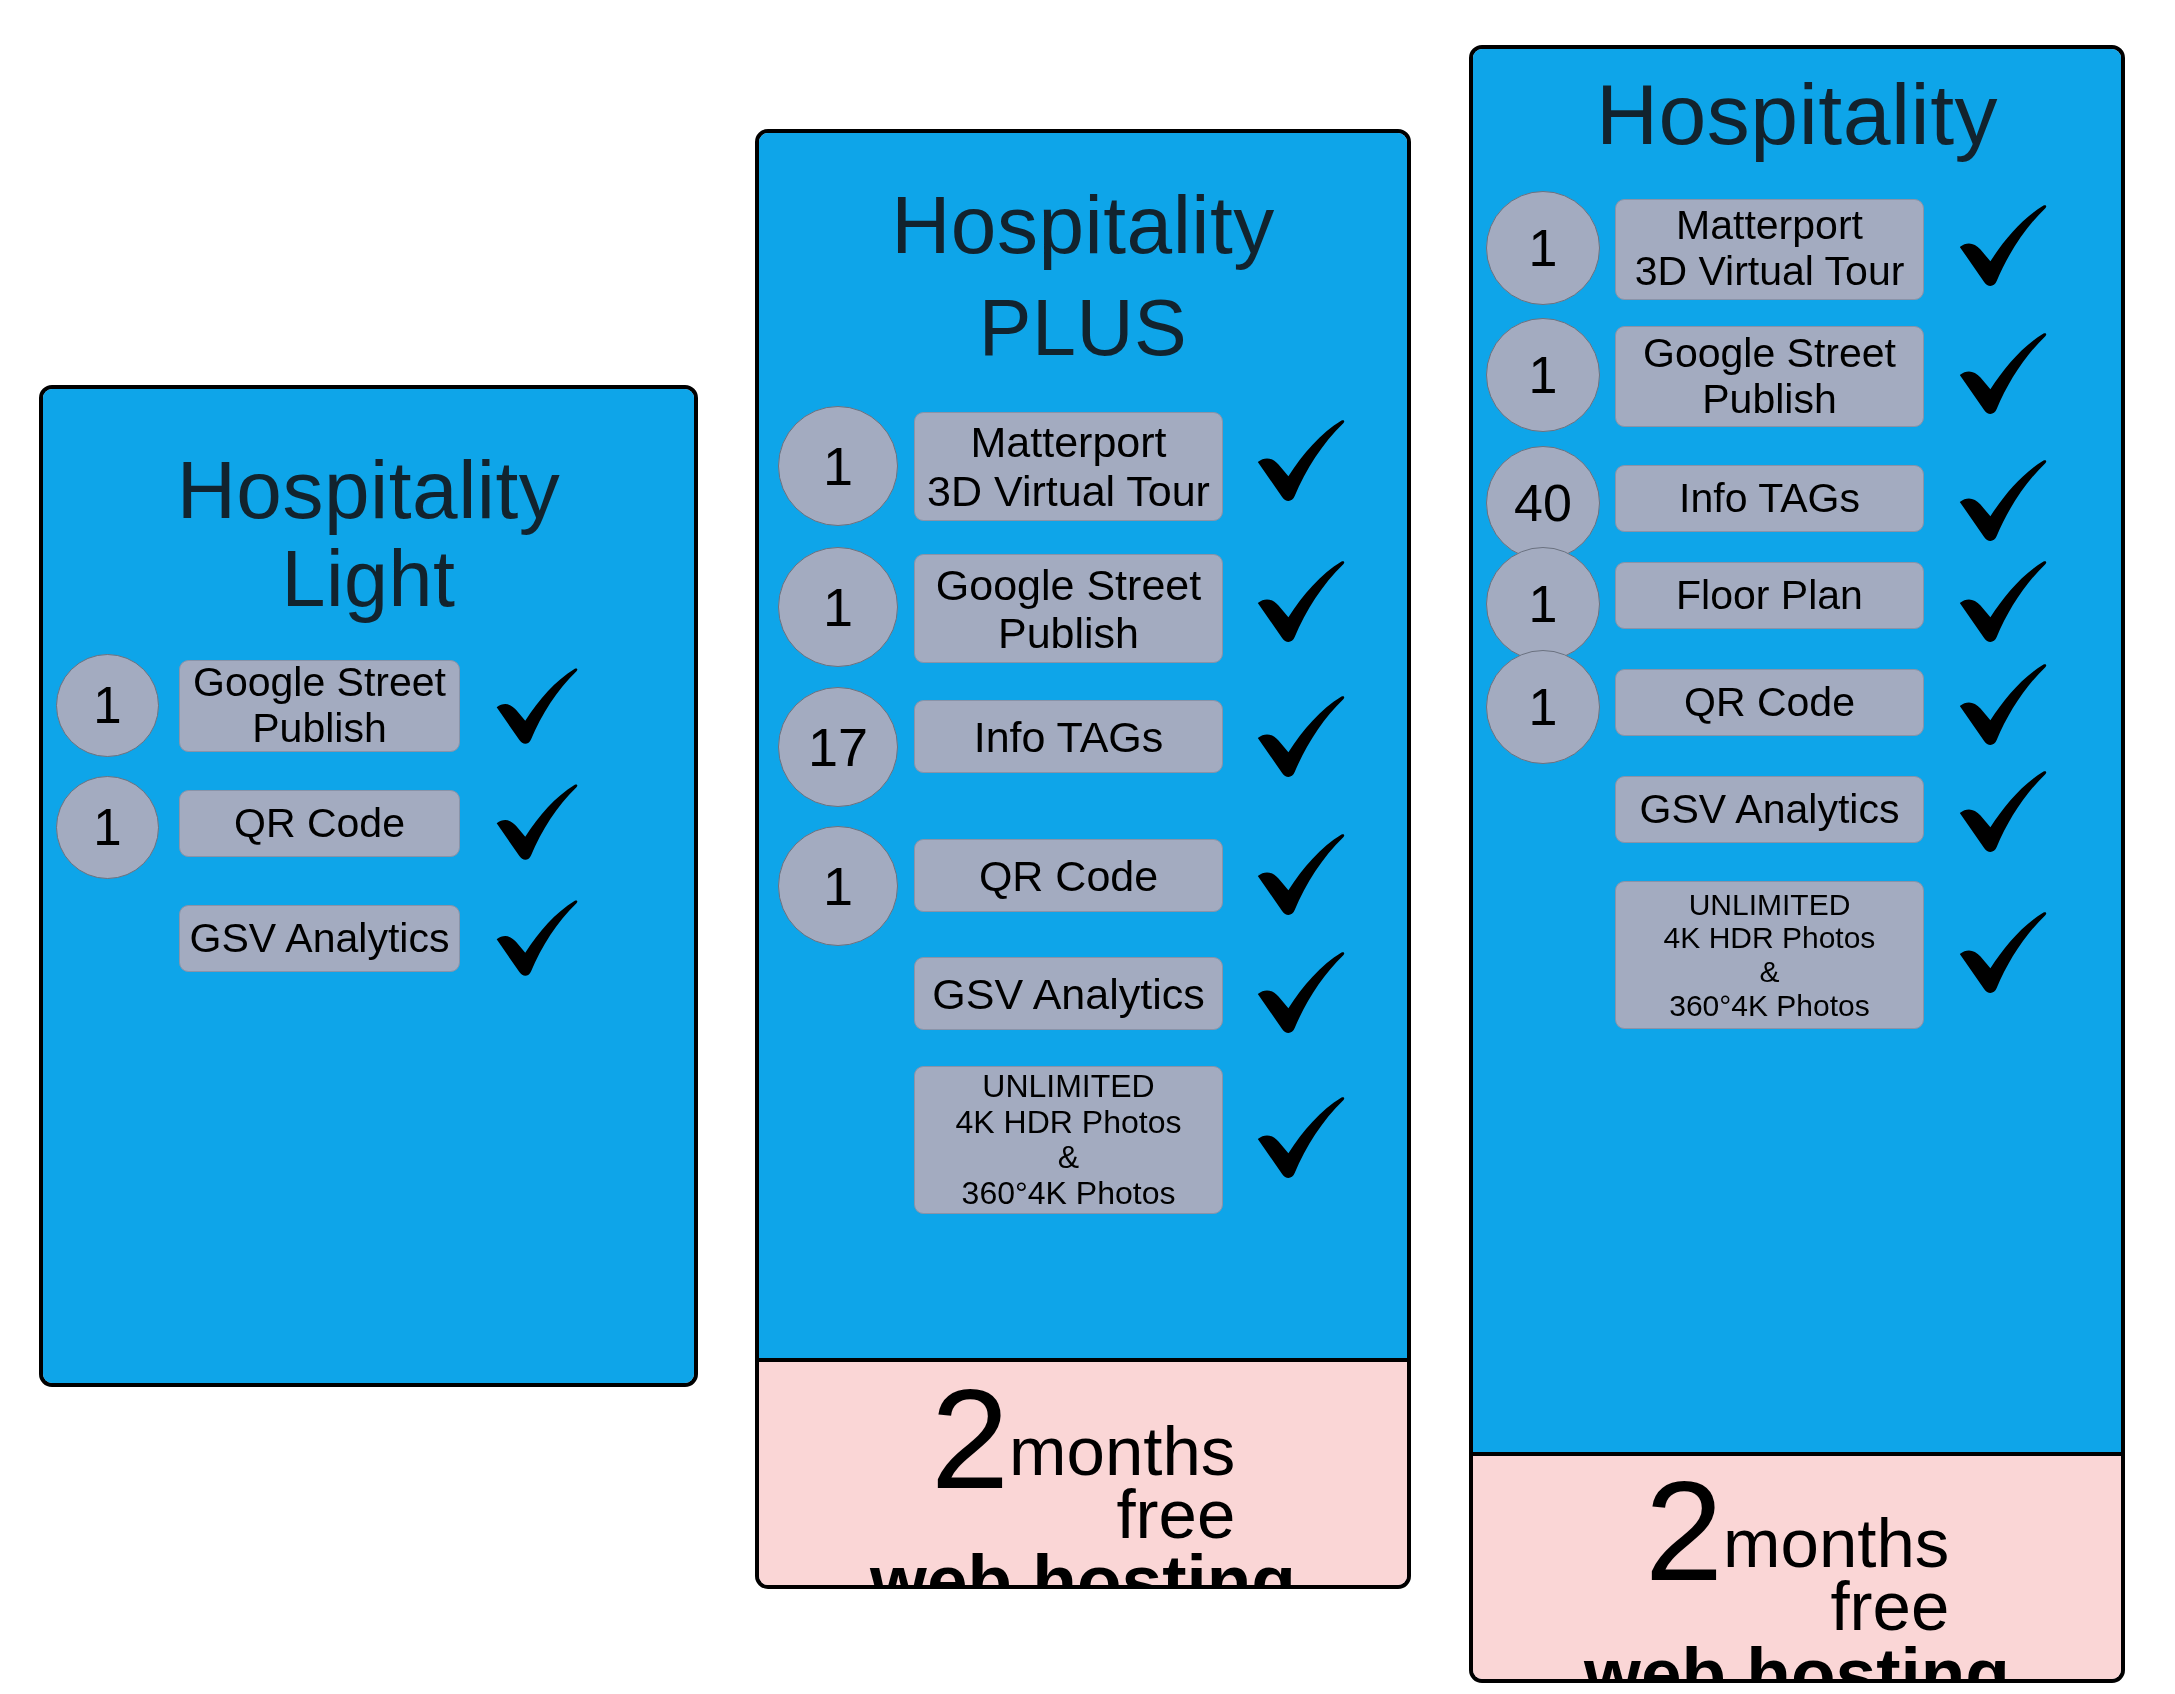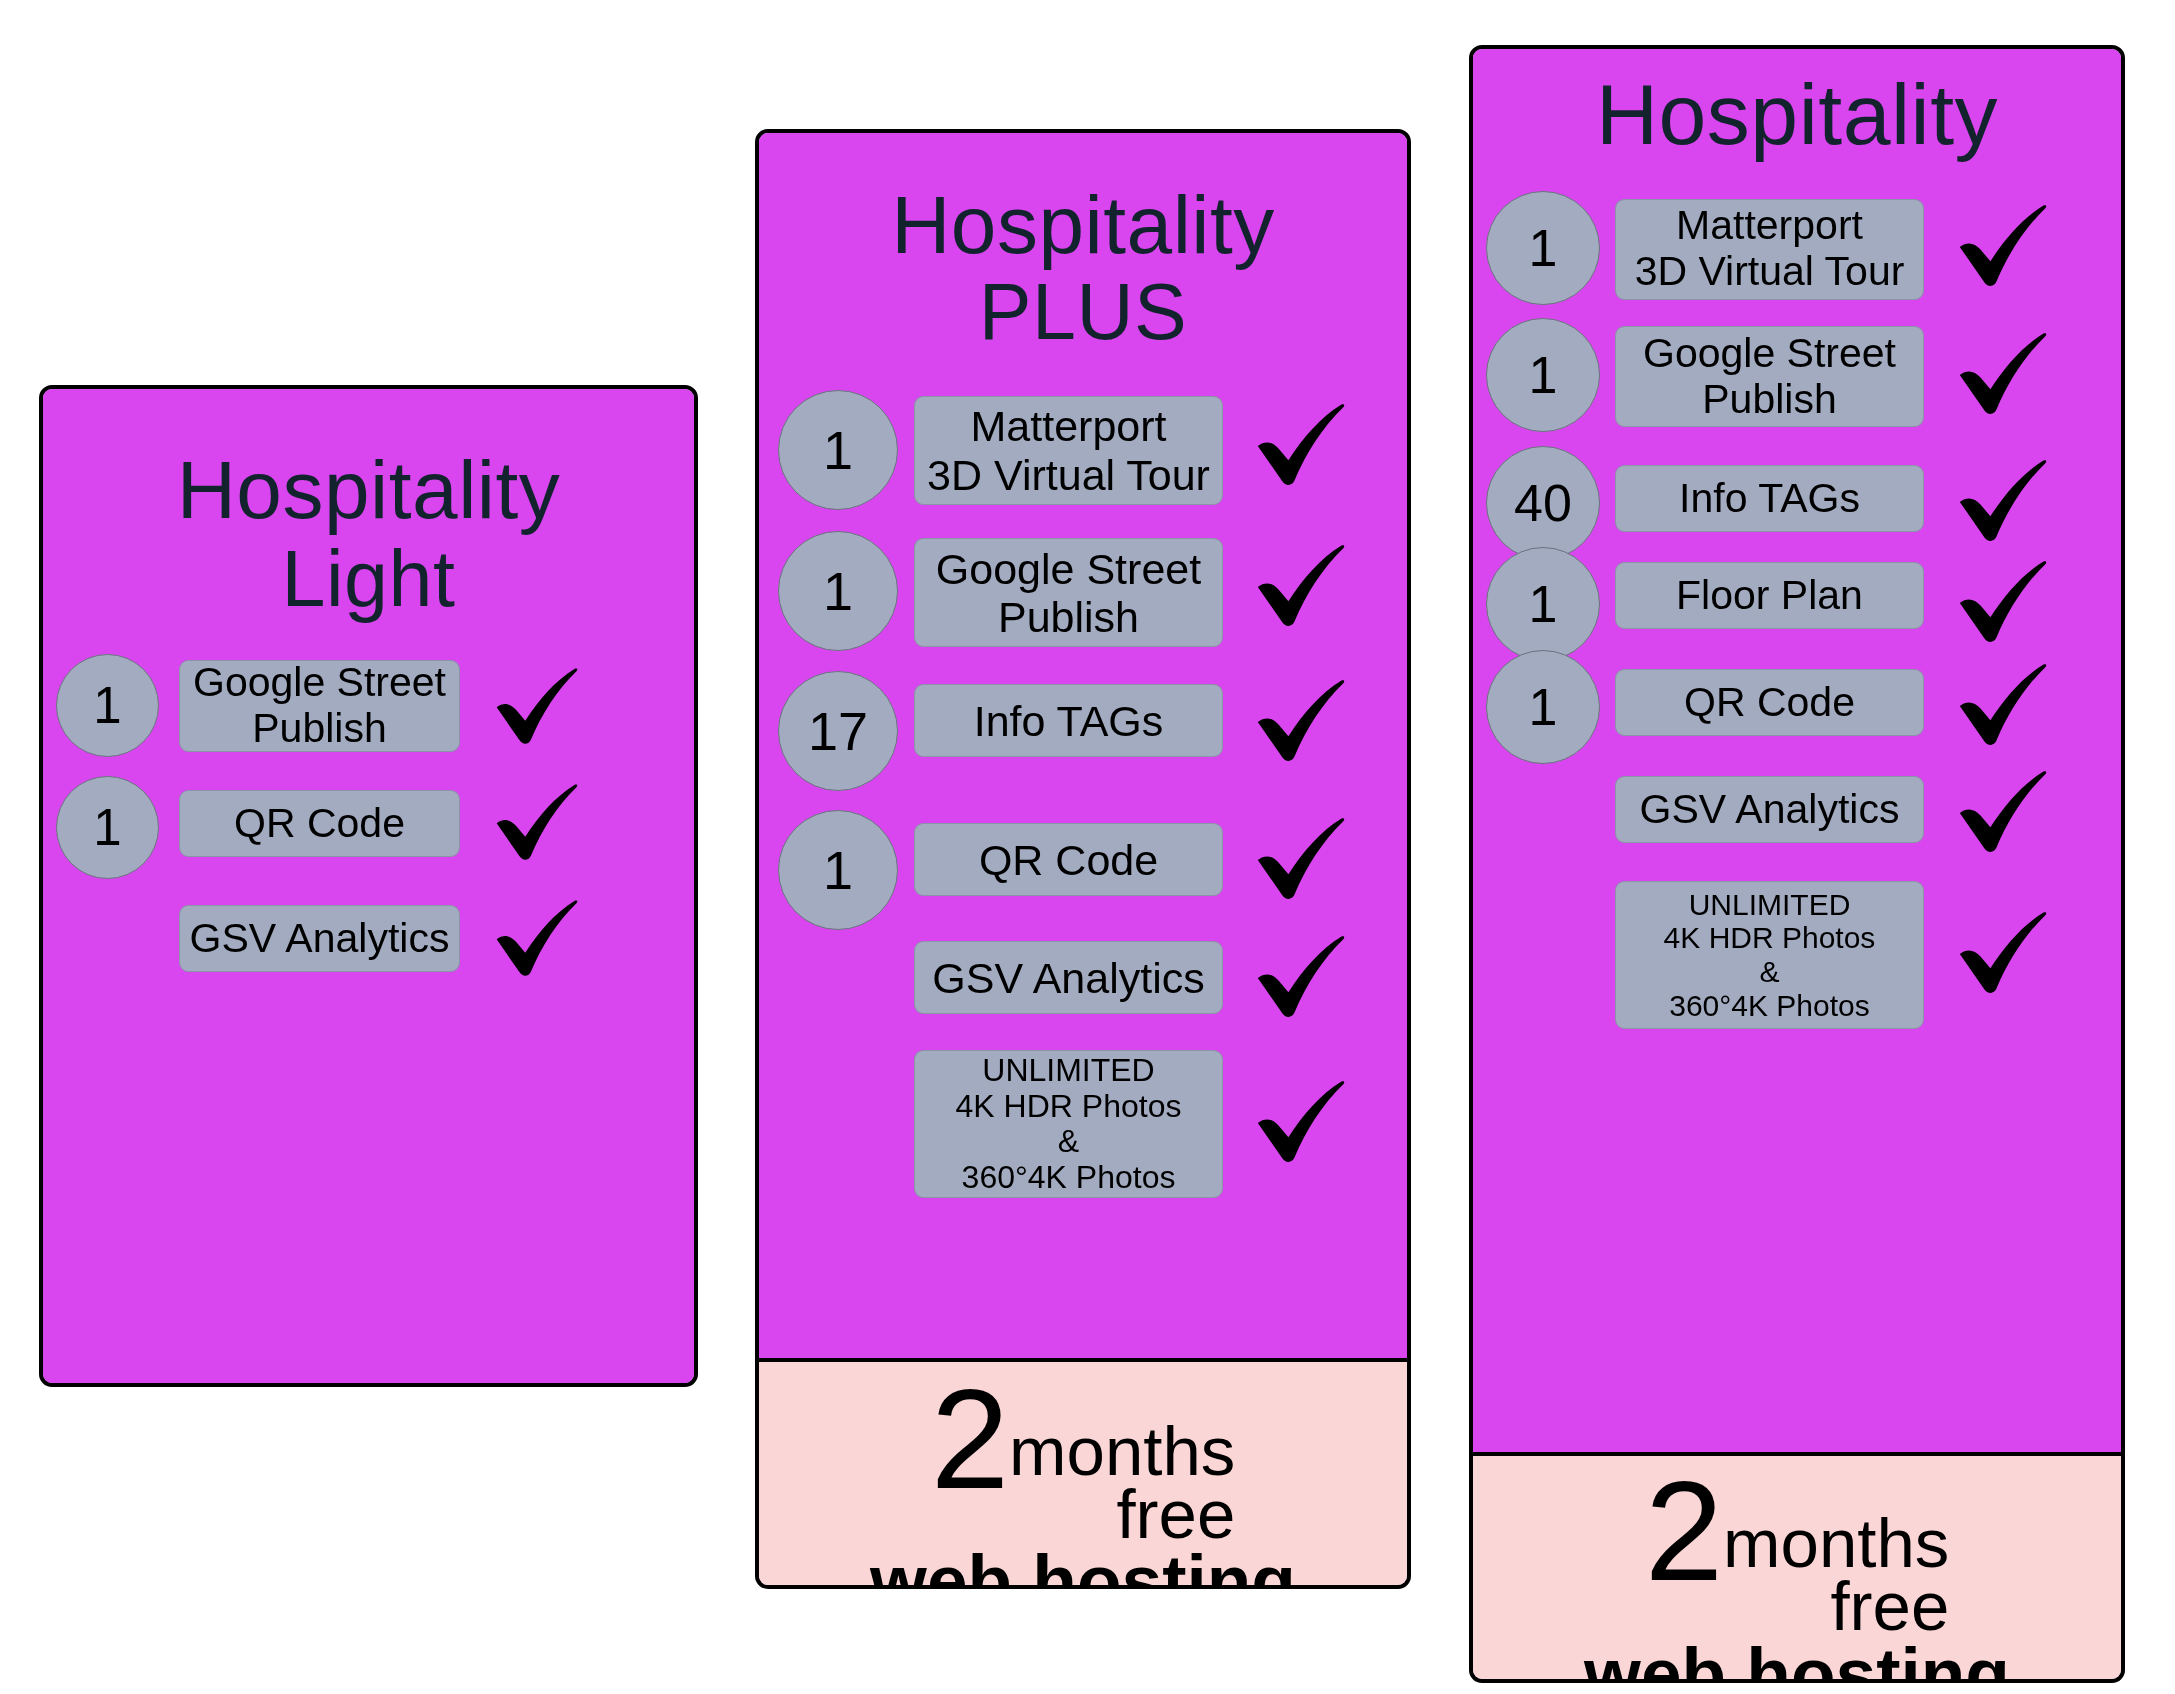--- a/index.html
+++ b/index.html
@@ -25,21 +25,21 @@
     border-radius: 13px;
     background: #c5c9dd;
     overflow: hidden;
     display: flex;
     flex-direction: column;
   }
 
   .card-body {
     position: relative;
     flex: 1 1 auto;
-    background: #d946ef;
+    background: #0ea5e9;
   }
 
   
   .card-header {
     text-align: center;
     color: #12232e;
     font-weight: 300;
     letter-spacing: 0.5px;
     line-height: 1.04;
   }
@@ -151,21 +151,21 @@
 
   
   #card-plus {
     left: 755px; top: 129px;
     width: 656px; height: 1460px;
   }
   #card-plus .card-header {
     padding-top: 49px;
     font-size: 82px;
   }
-  #card-plus .title-sub { font-size: 79px; margin-top: 4px; }
+  #card-plus .title-sub { font-size: 79px; margin-top: 20px; }
   #card-plus .features { height: 824px; margin-top: 37px; }
   #card-plus .promo { height: 223px; }
   #card-plus .promo-inner { top: 20.6px; }
 
   
   #card-extra {
     left: 1469px; top: 45px;
     width: 656px; height: 1638px;
   }
   #card-extra .card-header {

